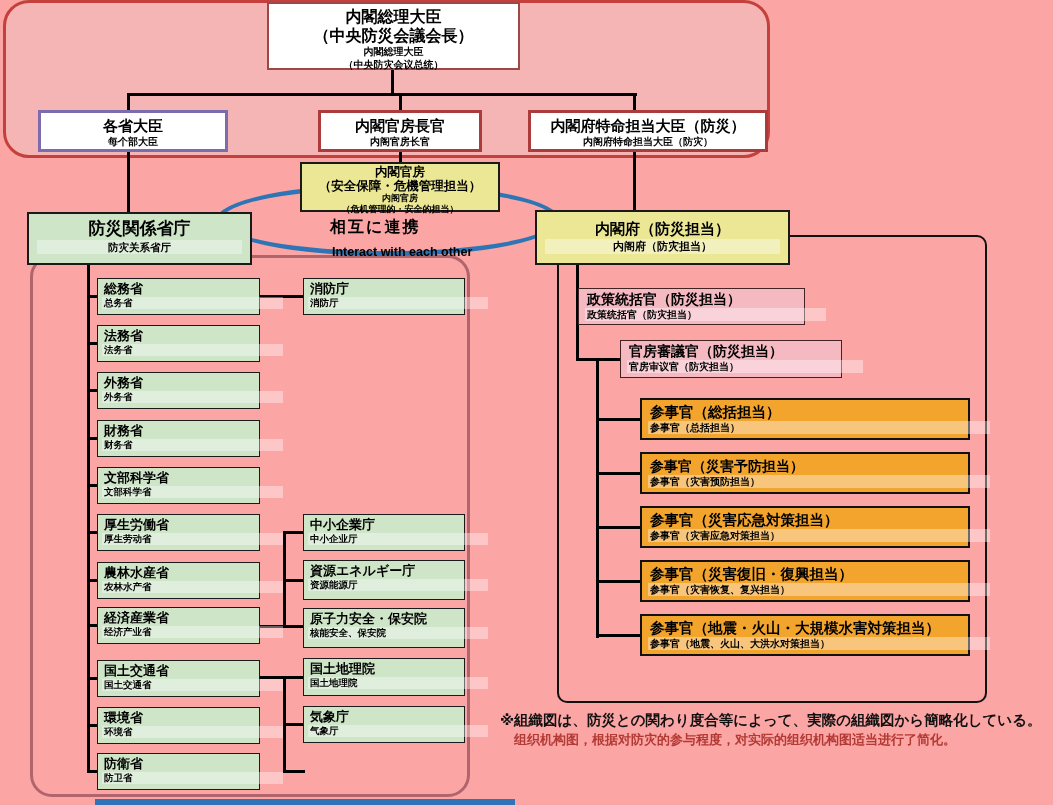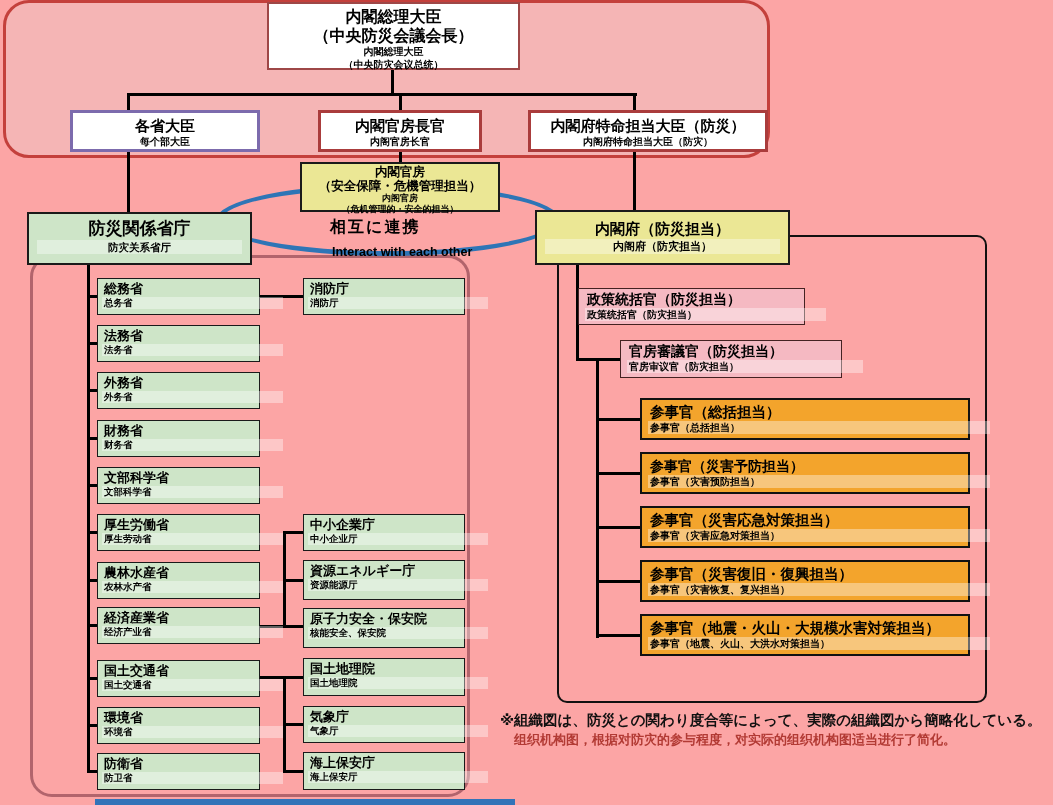--- a/index.html
+++ b/index.html
@@ -16,21 +16,21 @@
   
   .leftzone{position:absolute;left:30px;top:255px;width:440px;height:542px;
     border:3px solid #b2646c;border-radius:22px;background:transparent;z-index:0;box-sizing:border-box;}
   .rightzone{position:absolute;left:557px;top:235px;width:430px;height:468px;
     border:2.5px solid #111;border-radius:10px;background:transparent;z-index:0;box-sizing:border-box;}
   .ellipse{position:absolute;left:216px;top:184px;width:344px;height:72px;
     border:5px solid #2e75b6;border-radius:50%;z-index:1;box-sizing:border-box;}
   
   .whitebox{background:#fff;text-align:center;}
   .pmbox{border:2.5px solid #9e4747;padding-top:3px;}
-  .purplebox{border:3px solid #7c6bad;padding-top:4px;margin-left:32px;}
+  .purplebox{border:3px solid #7c6bad;padding-top:4px;}
   .redbox{border:3px solid #aa3c3c;padding-top:4px;}
   .yellowbox{background:#ebe795;border:2.5px solid #1a1a1a;text-align:center;}
   .greenhead{background:#cee5c8;border:2.5px solid #1a1a1a;text-align:center;z-index:3;padding-top:4px;}
   .gbox{background:#cee5c8;border:1.6px solid #1a1a1a;padding:2px 6px;}
   .pbox{background:#f5b9c2;border:1.6px solid #442222;padding:2px 8px;}
   .obox{background:#f3a42c;border:2px solid #111;padding:3px 8px;}
   
   .t1{font-weight:bold;font-size:16px;line-height:19px;}
   .t2{font-weight:bold;font-size:15px;line-height:18px;}
   .s1{font-weight:bold;font-size:10px;line-height:13px;}
@@ -199,24 +199,20 @@
     <div class="cn">核能安全、保安院</div>
   </div>
   <div class="box gbox" style="left:303px;top:658px;width:162px;height:38px">
     <div class="jp">国土地理院</div>
     <div class="cn">国土地理院</div>
   </div>
   <div class="box gbox" style="left:303px;top:706px;width:162px;height:37px">
     <div class="jp">気象庁</div>
     <div class="cn">气象厅</div>
   </div>
-  <div class="box gbox" style="left:303px;top:752px;width:162px;height:38px">
-    <div class="jp">海上保安庁</div>
-    <div class="cn">海上保安厅</div>
-  </div>
 
   <div class="box pbox" style="left:578px;top:288px;width:227px;height:37px">
     <div class="jp" style="font-size:14px;line-height:17px">政策統括官（防災担当）</div>
     <div class="cn" style="font-size:10px;line-height:13px">政策统括官（防灾担当）</div>
   </div>
   <div class="box pbox" style="left:620px;top:340px;width:222px;height:38px">
     <div class="jp" style="font-size:14px;line-height:17px">官房審議官（防災担当）</div>
     <div class="cn" style="font-size:10px;line-height:13px">官房审议官（防灾担当）</div>
   </div>
 

